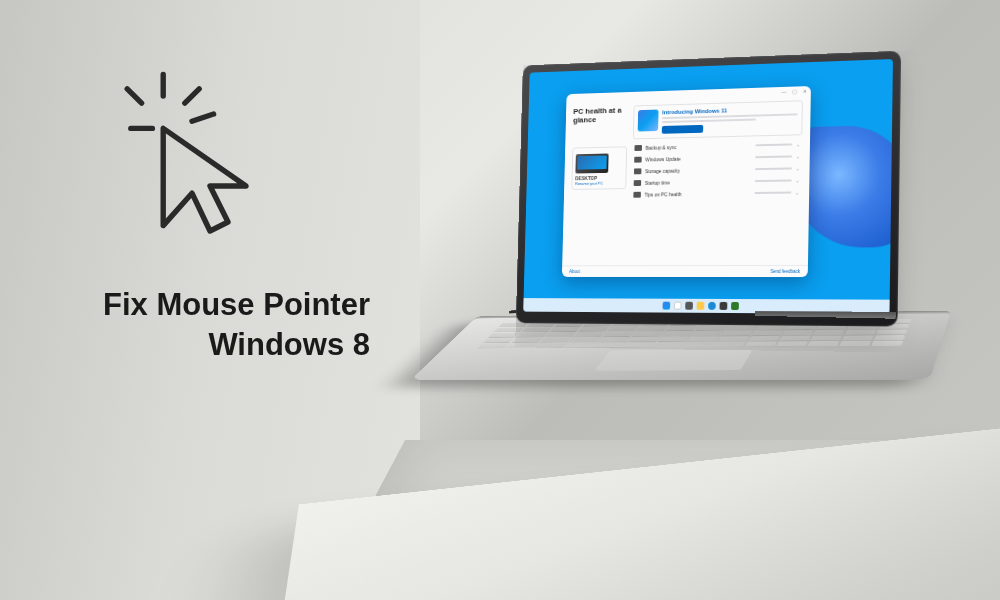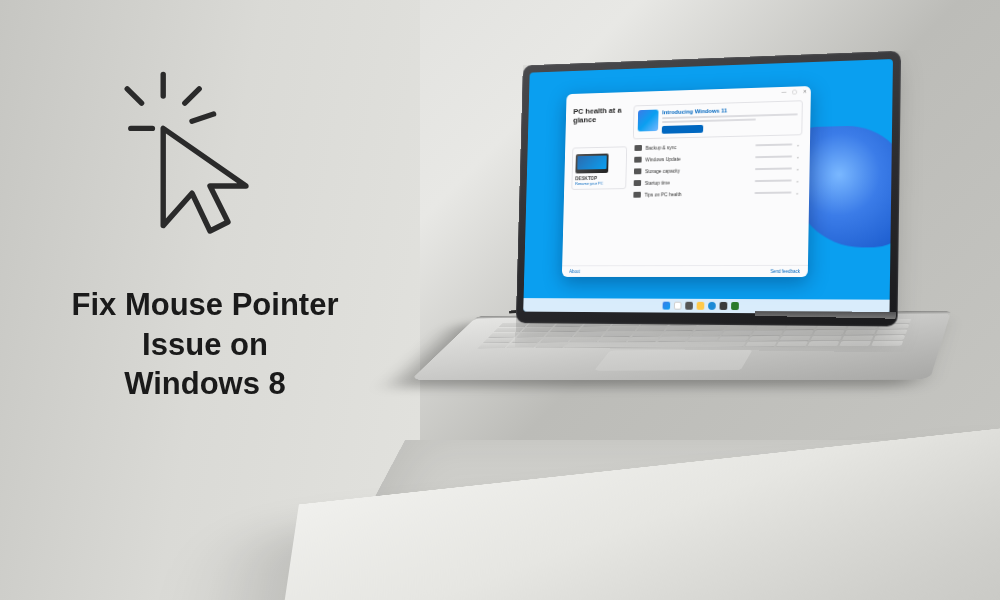--- a/index.html
+++ b/index.html
@@ -58,21 +58,21 @@
       color: #2a2a2a;
     }
     .cursor-icon svg { width: 100%; height: 100%; }
 
     
     .title-block {
       position: absolute;
       left: 40px;
       top: 285px;
       width: 330px;
-      text-align: center;
+      text-align: right;
       font-weight: bold;
       font-size: 31px;
       line-height: 1.28;
       color: #1a1a1a;
     }
 
     
     .laptop-wrap {
       position: absolute;
       left: 470px;
@@ -350,21 +350,20 @@
       <line x1="24" y1="20" x2="24" y2="8"></line>
       <line x1="10" y1="38" x2="-2" y2="38" transform="translate(8,0)"></line>
       <line x1="12" y1="24" x2="4" y2="16"></line>
       <line x1="36" y1="24" x2="44" y2="16"></line>
       <line x1="40" y1="34" x2="52" y2="30"></line>
     </svg>
   </div>
 
   <div class="title-block">
     <div>Fix Mouse Pointer</div>
-    <div>Issue on</div>
     <div>Windows 8</div>
   </div>
 
   <div class="laptop-wrap">
     <div class="laptop">
 
       <div class="base">
         <div class="keyboard">
           <div class="key"></div>
             <div class="key"></div>

